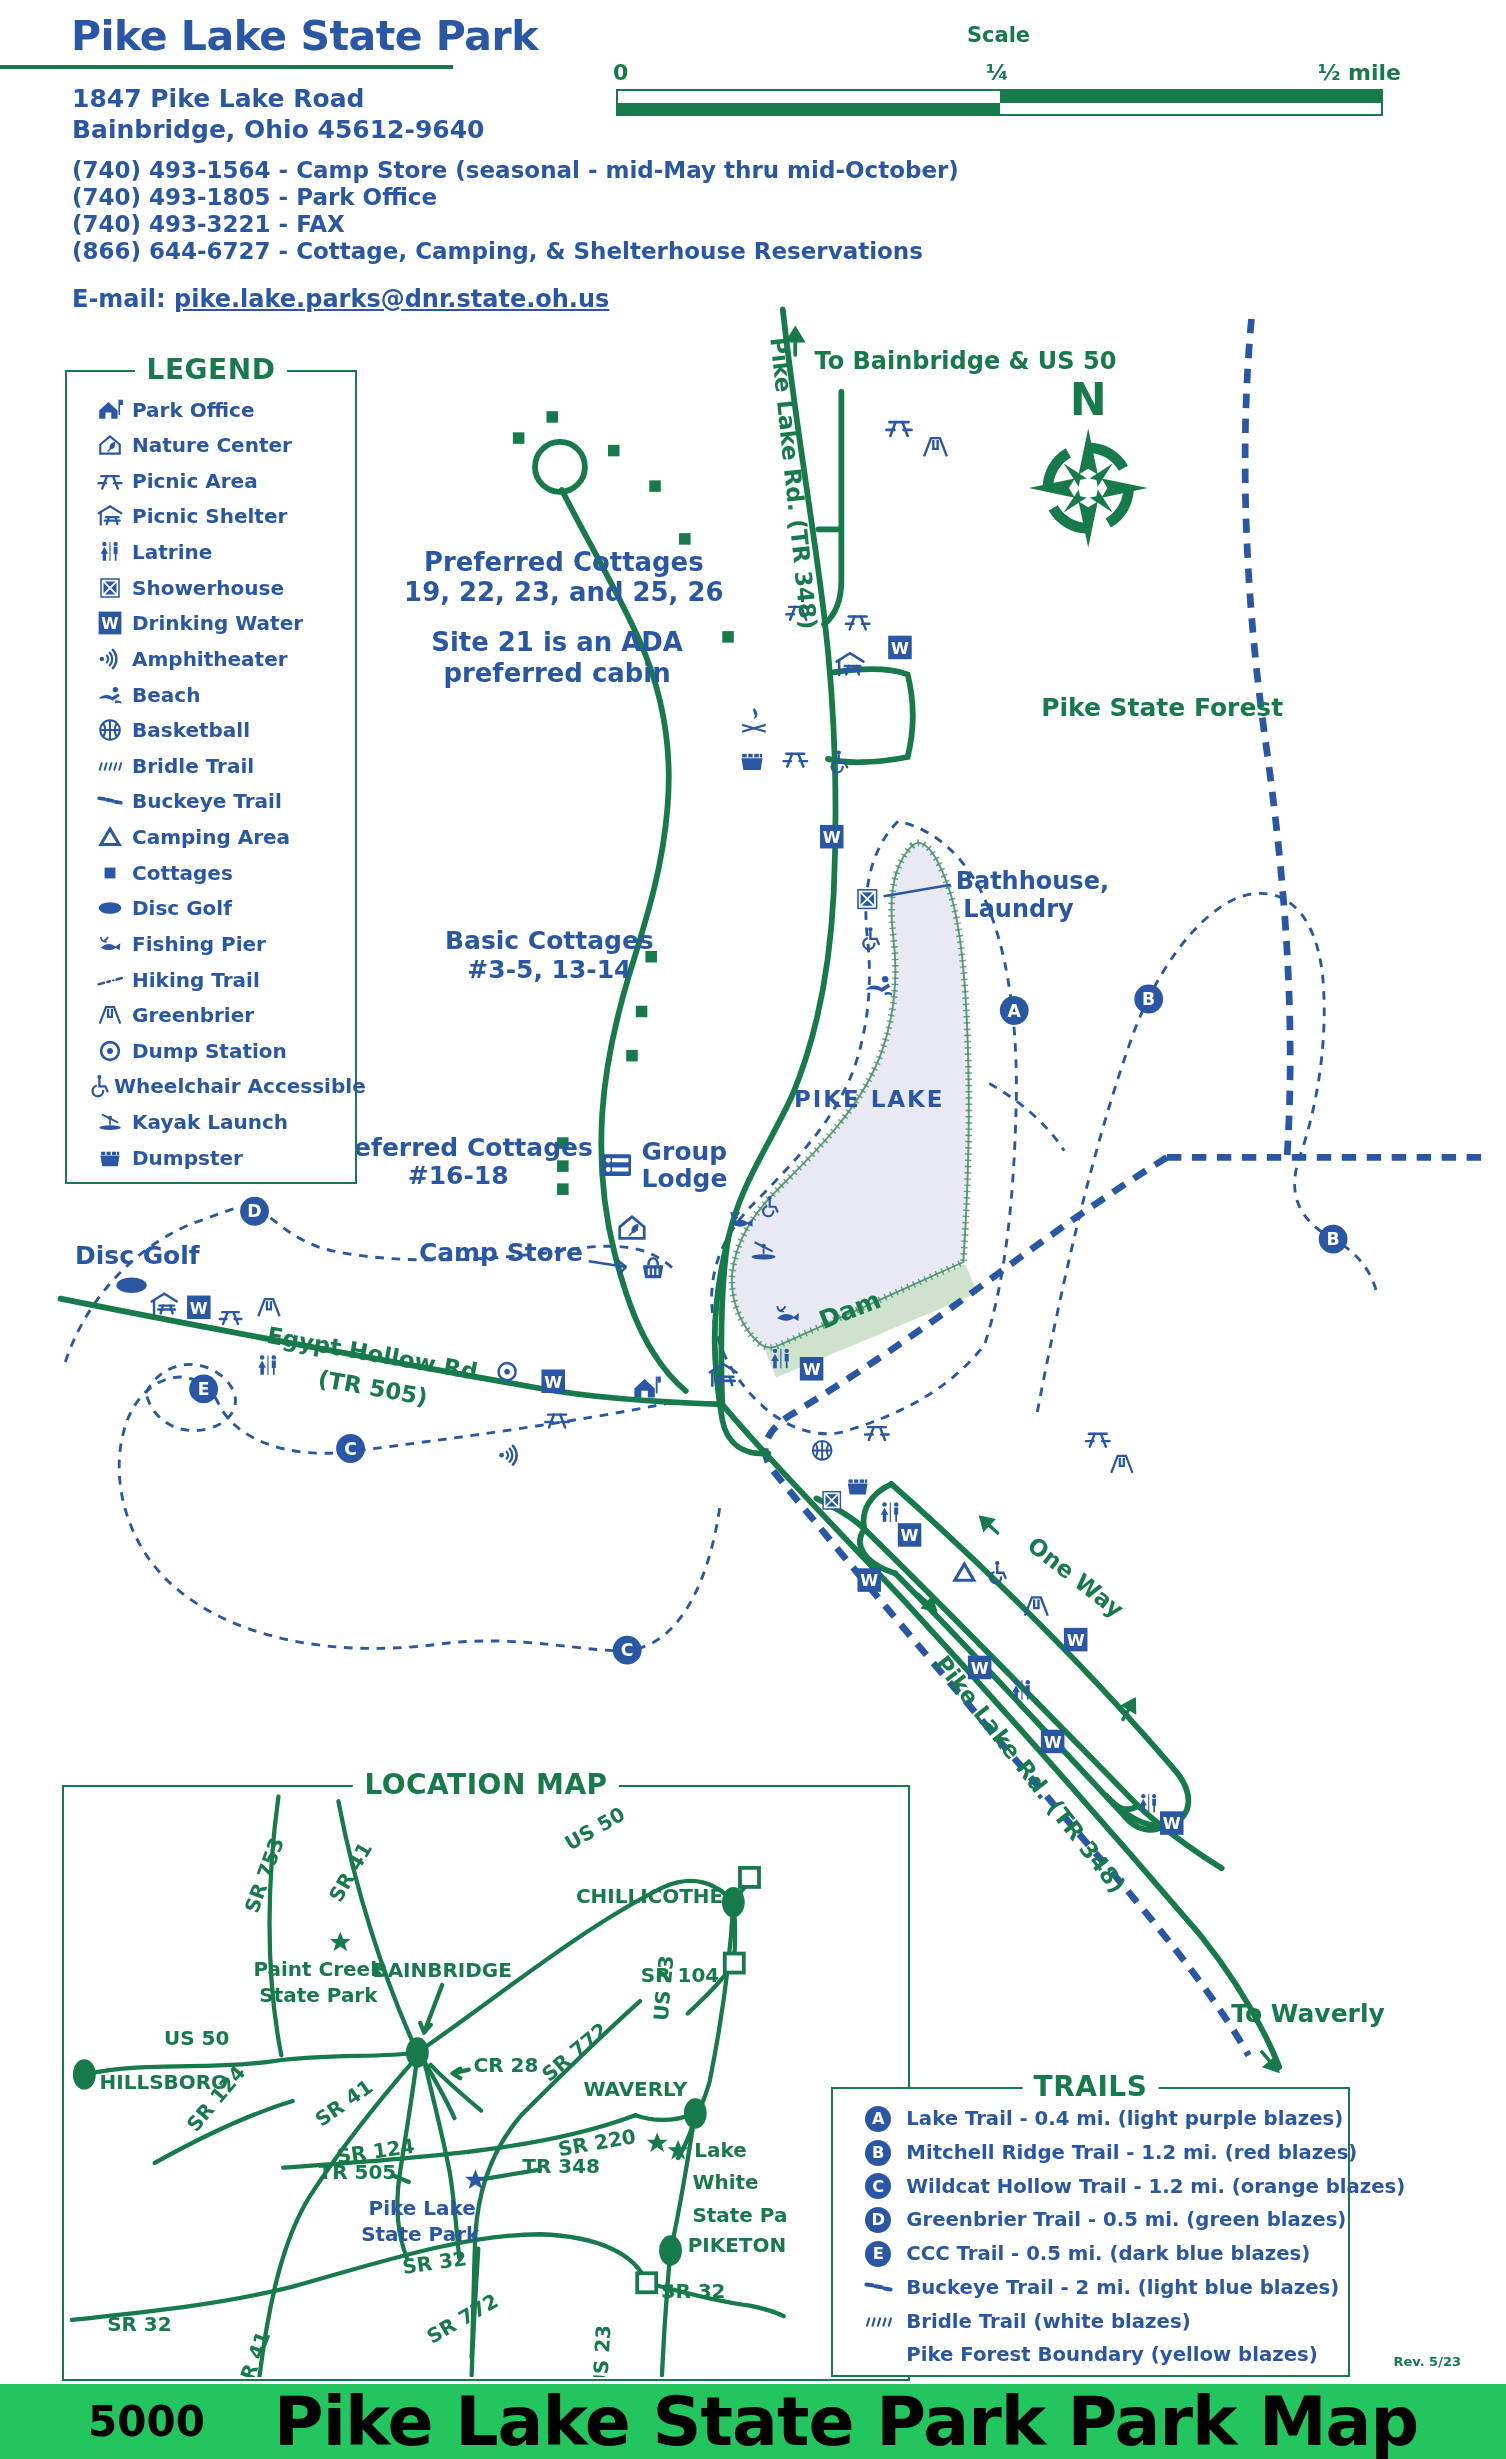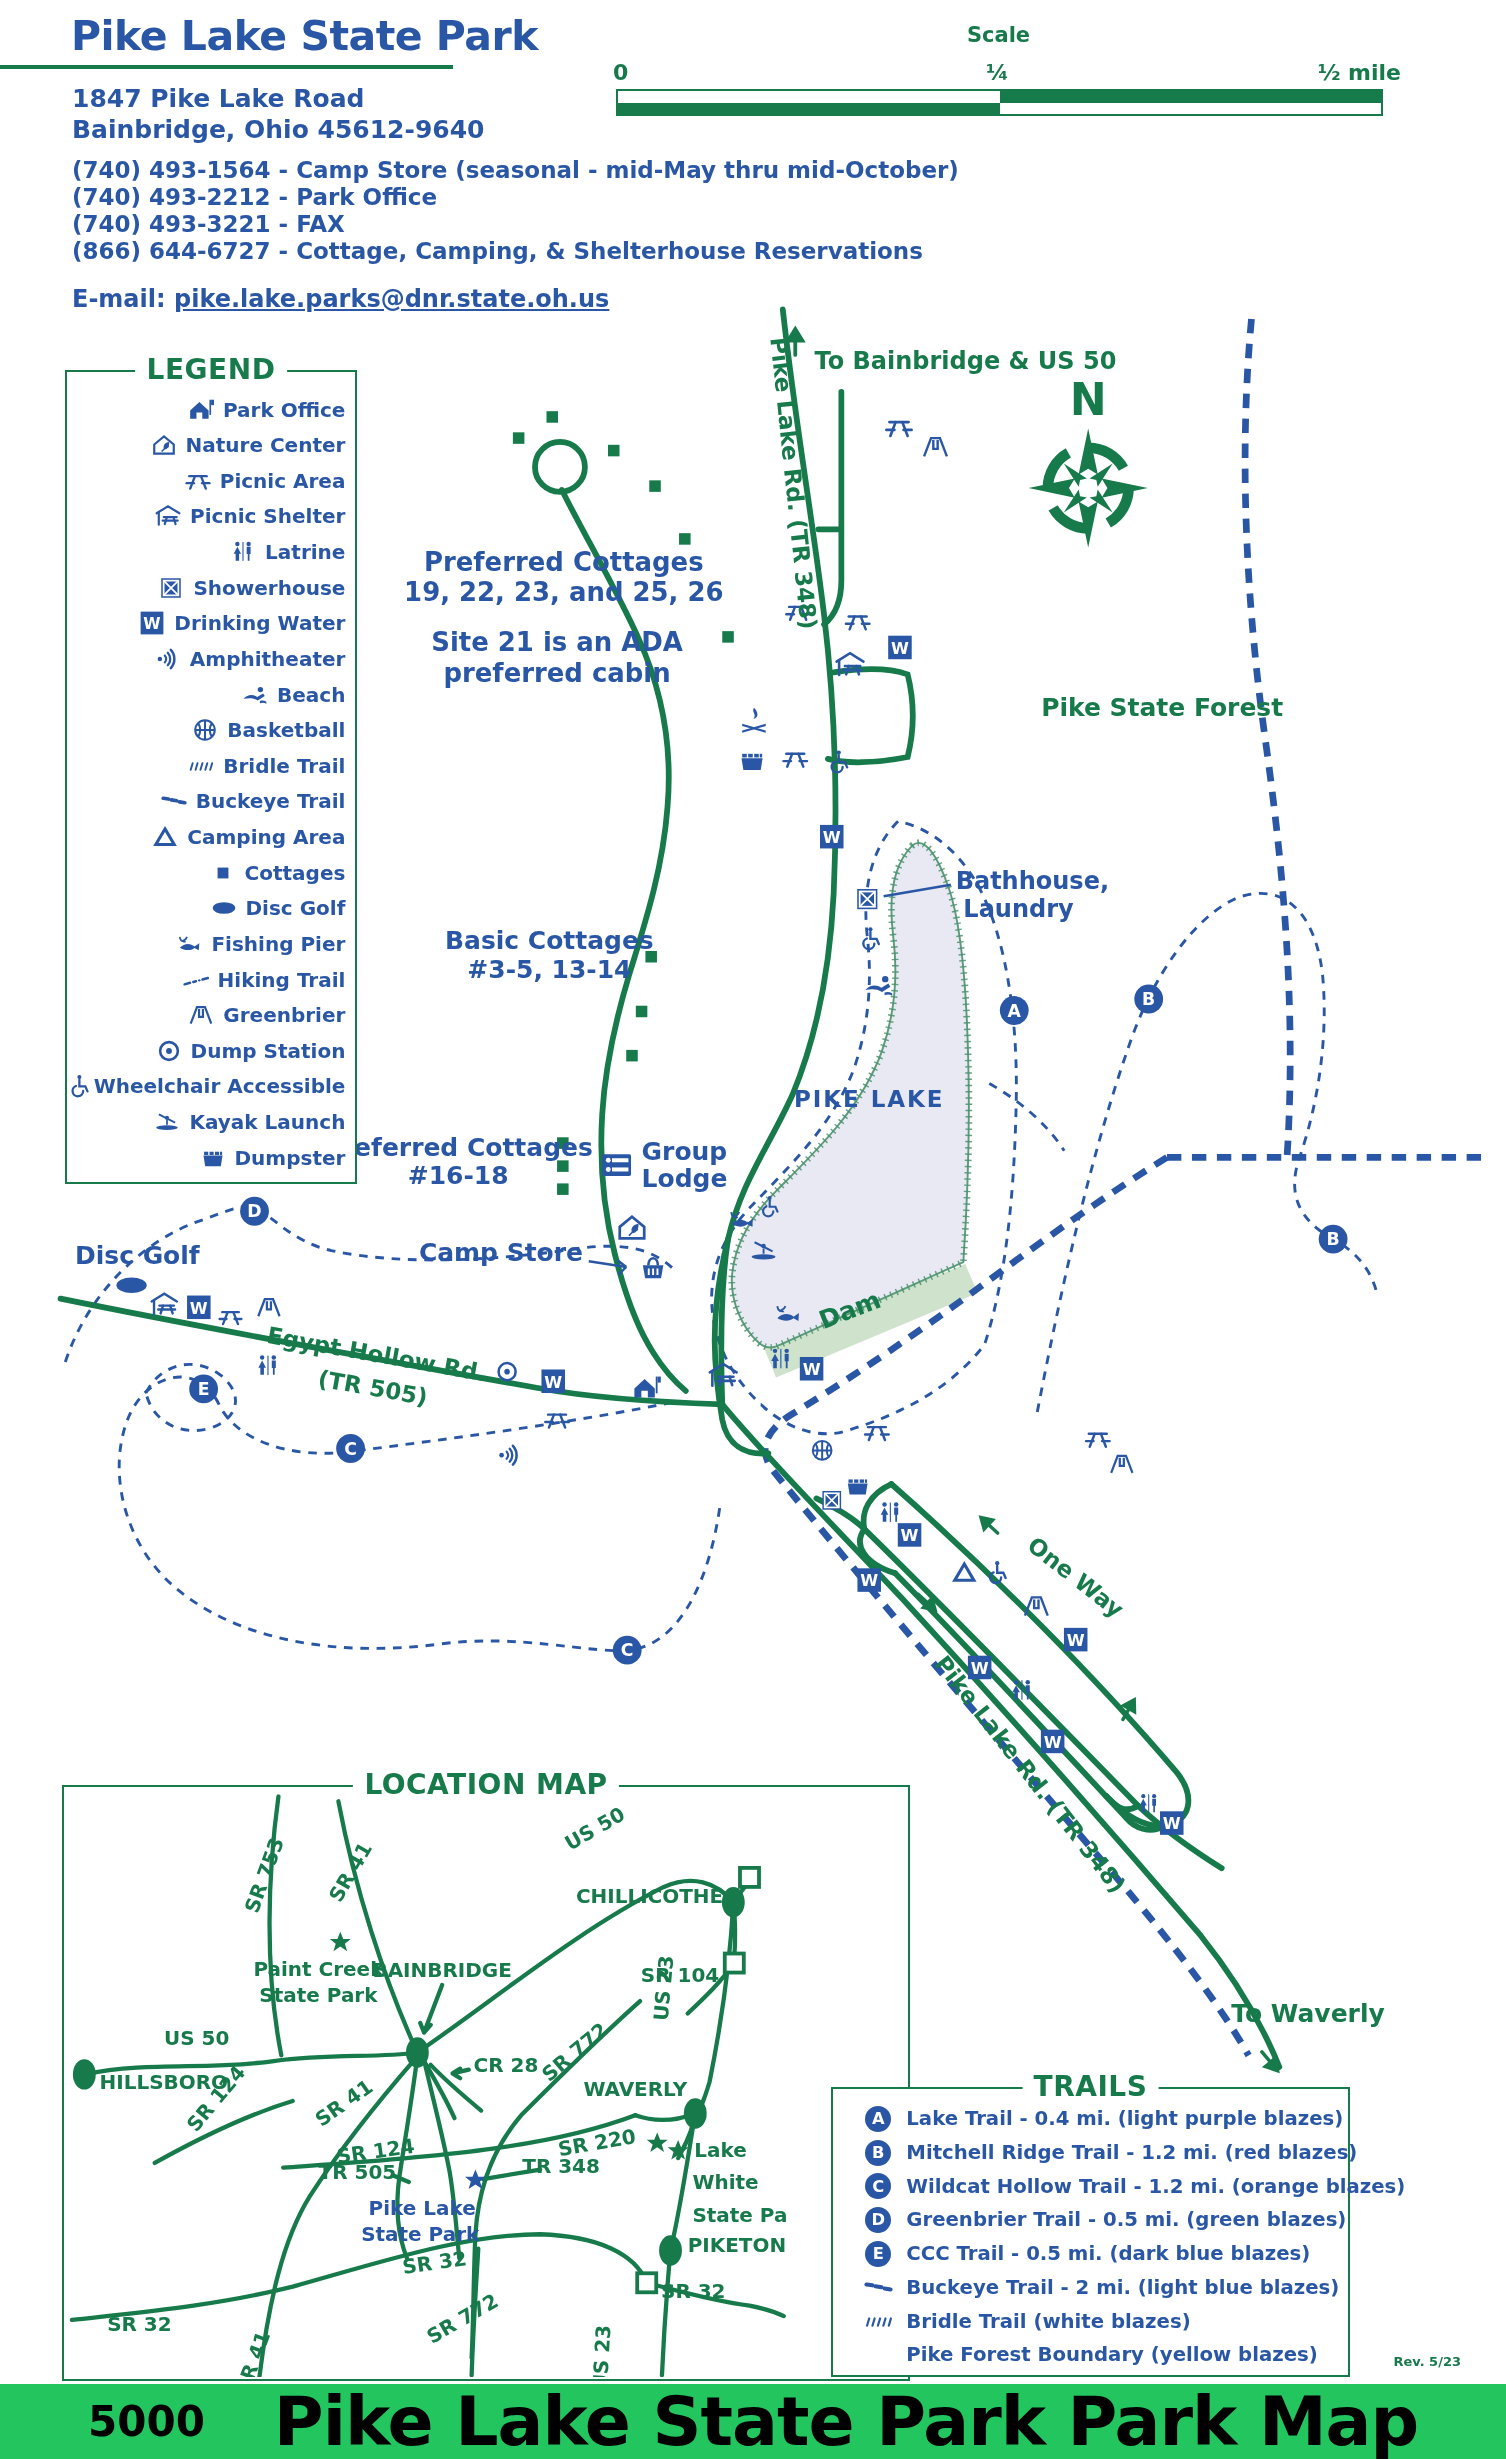--- a/index.html
+++ b/index.html
@@ -18,21 +18,21 @@
   .scale-tick{top:60px;font-size:22px;font-weight:bold;color:#177a4b;}
   #scalebar{left:616px;top:89px;width:767px;height:27px;border:2.4px solid #177a4b;box-sizing:border-box;background:#fff;}
   .sb-cell{position:absolute;width:50%;height:50%;background:#177a4b;}
   
   .gbox{border:2.9px solid #177a4b;background:#ffffff;box-sizing:border-box;}
   .gbox-title{position:absolute;top:-19px;left:50%;transform:translateX(-50%);background:#ffffff;
               padding:0 11.5px;font-size:28px;font-weight:bold;color:#177a4b;letter-spacing:0.5px;white-space:nowrap;}
   
   #legend{left:65px;top:370px;width:292px;height:814px;}
   #legend .rows{position:absolute;top:21px;left:21px;right:9.6px;bottom:7.7px;display:flex;flex-direction:column;justify-content:space-between;}
-  .lg-row{display:flex;align-items:center;height:33px;justify-content:flex-end;}
+  .lg-row{display:flex;align-items:center;height:33px;}
   .lg-ic{width:44px;display:flex;justify-content:center;align-items:center;}
   .ic{color:#2a57a5;display:block;}
   .lg-lb{font-size:20px;font-weight:600;color:#2a57a5;white-space:nowrap;}
   
   #trails{left:831px;top:2087px;width:519px;height:290px;}
   #trails .rows{position:absolute;top:15.4px;left:17.3px;right:7.7px;bottom:5.8px;display:flex;flex-direction:column;justify-content:space-between;}
   .tr-row{display:flex;align-items:center;height:29px;}
   .tr-mk{width:56px;display:flex;justify-content:center;align-items:center;flex:none;}
   .badge{width:26px;height:26px;border-radius:50%;background:#2a57a5;color:#fff;font-size:16.3px;font-weight:bold;
          display:flex;align-items:center;justify-content:center;}
@@ -644,21 +644,21 @@
   </svg>
 
   <div class="abs" id="title">Pike Lake State Park</div>
   <div class="abs" id="title-rule"></div>
   <div class="abs" id="address">
     <div>1847 Pike Lake Road</div>
     <div>Bainbridge, Ohio 45612-9640</div>
   </div>
   <div class="abs" id="phones">
       <div>(740) 493-1564 - Camp Store (seasonal - mid-May thru mid-October)</div>
-      <div>(740) 493-2212 - Park Office</div>
+      <div>(740) 493-1805 - Park Office</div>
       <div>(740) 493-3221 - FAX</div>
       <div>(866) 644-6727 - Cottage, Camping, &amp; Shelterhouse Reservations</div>
     </div>
   <div class="abs" id="emailblk">
     <div>
       <span>E-mail:</span>
       <span class="ul">pike.lake.parks@dnr.state.oh.us</span>
     </div>
   </div>
 

